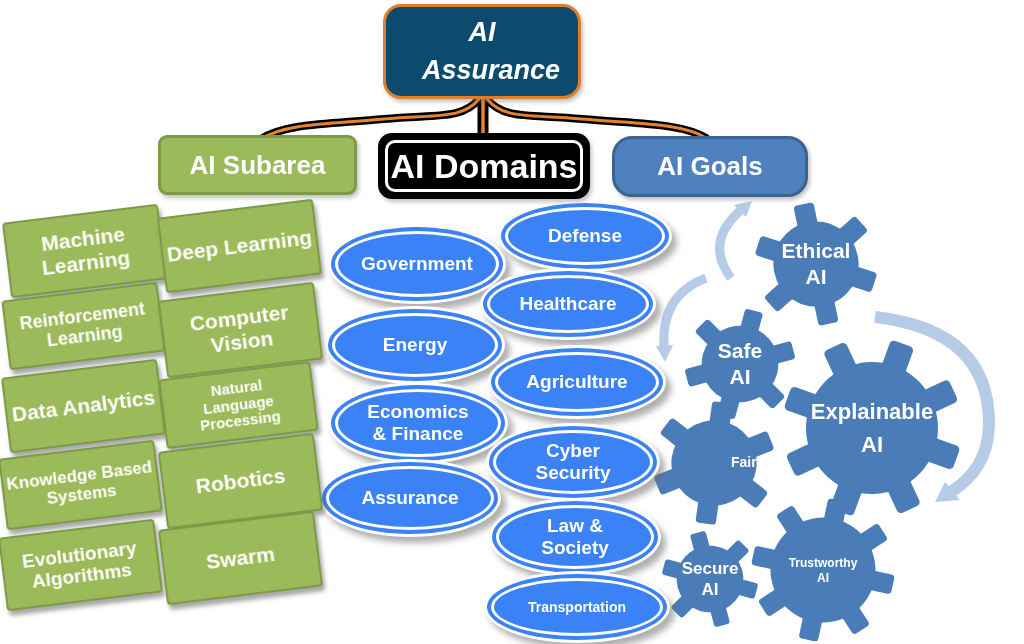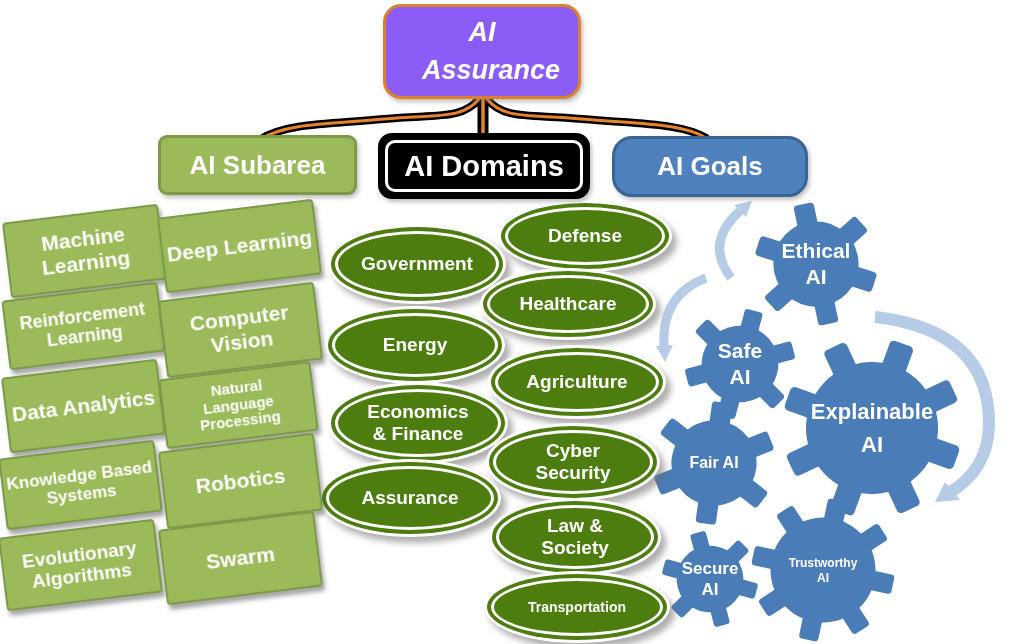--- a/index.html
+++ b/index.html
@@ -2,42 +2,42 @@
 <html><head>
 <meta charset="utf-8">
 <style>
   html,body{margin:0;padding:0;background:#fff;}
   .canvas{position:relative;width:1024px;height:644px;background:#fff;overflow:hidden;
           font-family:"Liberation Sans",sans-serif;font-weight:bold;color:#fff;}
   .abs{position:absolute;}
   svg.layer{position:absolute;left:0;top:0;width:1024px;height:644px;}
 
   
-  .root{left:383px;top:4px;width:192px;height:89px;background:#8b5cf6;border:3px solid #DE7F2D;
+  .root{left:383px;top:4px;width:192px;height:89px;background:#0c4a6e;border:3px solid #DE7F2D;
         border-radius:18px;display:flex;align-items:center;justify-content:center;text-align:center;
         font-style:italic;font-size:27px;line-height:1.4;
         filter:drop-shadow(2px 3px 2px rgba(120,120,120,.45));}
   .root span{display:block;width:120px;}
 
   
   .hdr{display:flex;align-items:center;justify-content:center;text-align:center;font-size:26px;
        filter:drop-shadow(2px 3px 2px rgba(120,120,120,.45));}
   .hdr-subarea{left:158px;top:135px;width:193px;height:54px;background:#9BBA59;border:3px solid #7C9A48;border-radius:9px;}
   .hdr-goals{left:612px;top:136px;width:190px;height:55px;background:#4E81BD;border:3px solid #3A6593;border-radius:20px;}
   .hdr-domains{left:378px;top:133px;width:204px;height:58px;background:#000;border:4px solid #000;
-               border-radius:14px;font-size:29px;}
+               border-radius:14px;font-size:34px;}
   .hdr-domains::before{content:"";position:absolute;inset:3px;border:3px solid #fff;border-radius:10px;}
 
   
   .gb{background:#9BBA59;border:2px solid #7C9A48;border-radius:4px;transform:rotate(-7deg);
       display:flex;align-items:center;justify-content:center;text-align:center;line-height:1.12;
       filter:drop-shadow(2px 5px 2px rgba(80,80,80,.5));}
 
   
-  .el{background:#4d7c0f;border-radius:50%;display:flex;align-items:center;justify-content:center;
+  .el{background:#3b82f6;border-radius:50%;display:flex;align-items:center;justify-content:center;
       text-align:center;font-size:19px;line-height:1.15;box-shadow:0 0 0 3px #fff;
       filter:drop-shadow(5px 6px 3px rgba(110,110,110,.55));}
   .el::before{content:"";position:absolute;inset:4px;border:3px solid #fff;border-radius:50%;}
   .el span{position:relative;z-index:1;display:block;}
 
   
   .glabel{display:flex;flex-direction:column;align-items:center;justify-content:center;
           text-align:center;line-height:1.25;}
 </style>
 </head>
@@ -179,21 +179,21 @@
       <span>AI</span>
   </div>
   <div class="abs glabel" style="left:680px;top:331px;width:120px;height:66px;font-size:21px;">
     <span>Safe</span>
       <span>AI</span>
   </div>
   <div class="abs glabel" style="left:792px;top:388px;width:160px;height:80px;font-size:22px;line-height:1.5;">
     <span>Explainable</span>
       <span>AI</span>
   </div>
-  <div class="abs glabel" style="left:654px;top:440px;width:120px;height:46px;font-size:16px;">
+  <div class="abs glabel" style="left:654px;top:440px;width:120px;height:46px;font-size:14px;align-items:flex-end;">
     <span>Fair AI</span>
   </div>
   <div class="abs glabel" style="left:650px;top:550px;width:120px;height:58px;font-size:17px;">
     <span>Secure</span>
       <span>AI</span>
   </div>
   <div class="abs glabel" style="left:753px;top:541px;width:140px;height:60px;font-size:12px;">
     <span>Trustworthy</span>
       <span>AI</span>
   </div>

